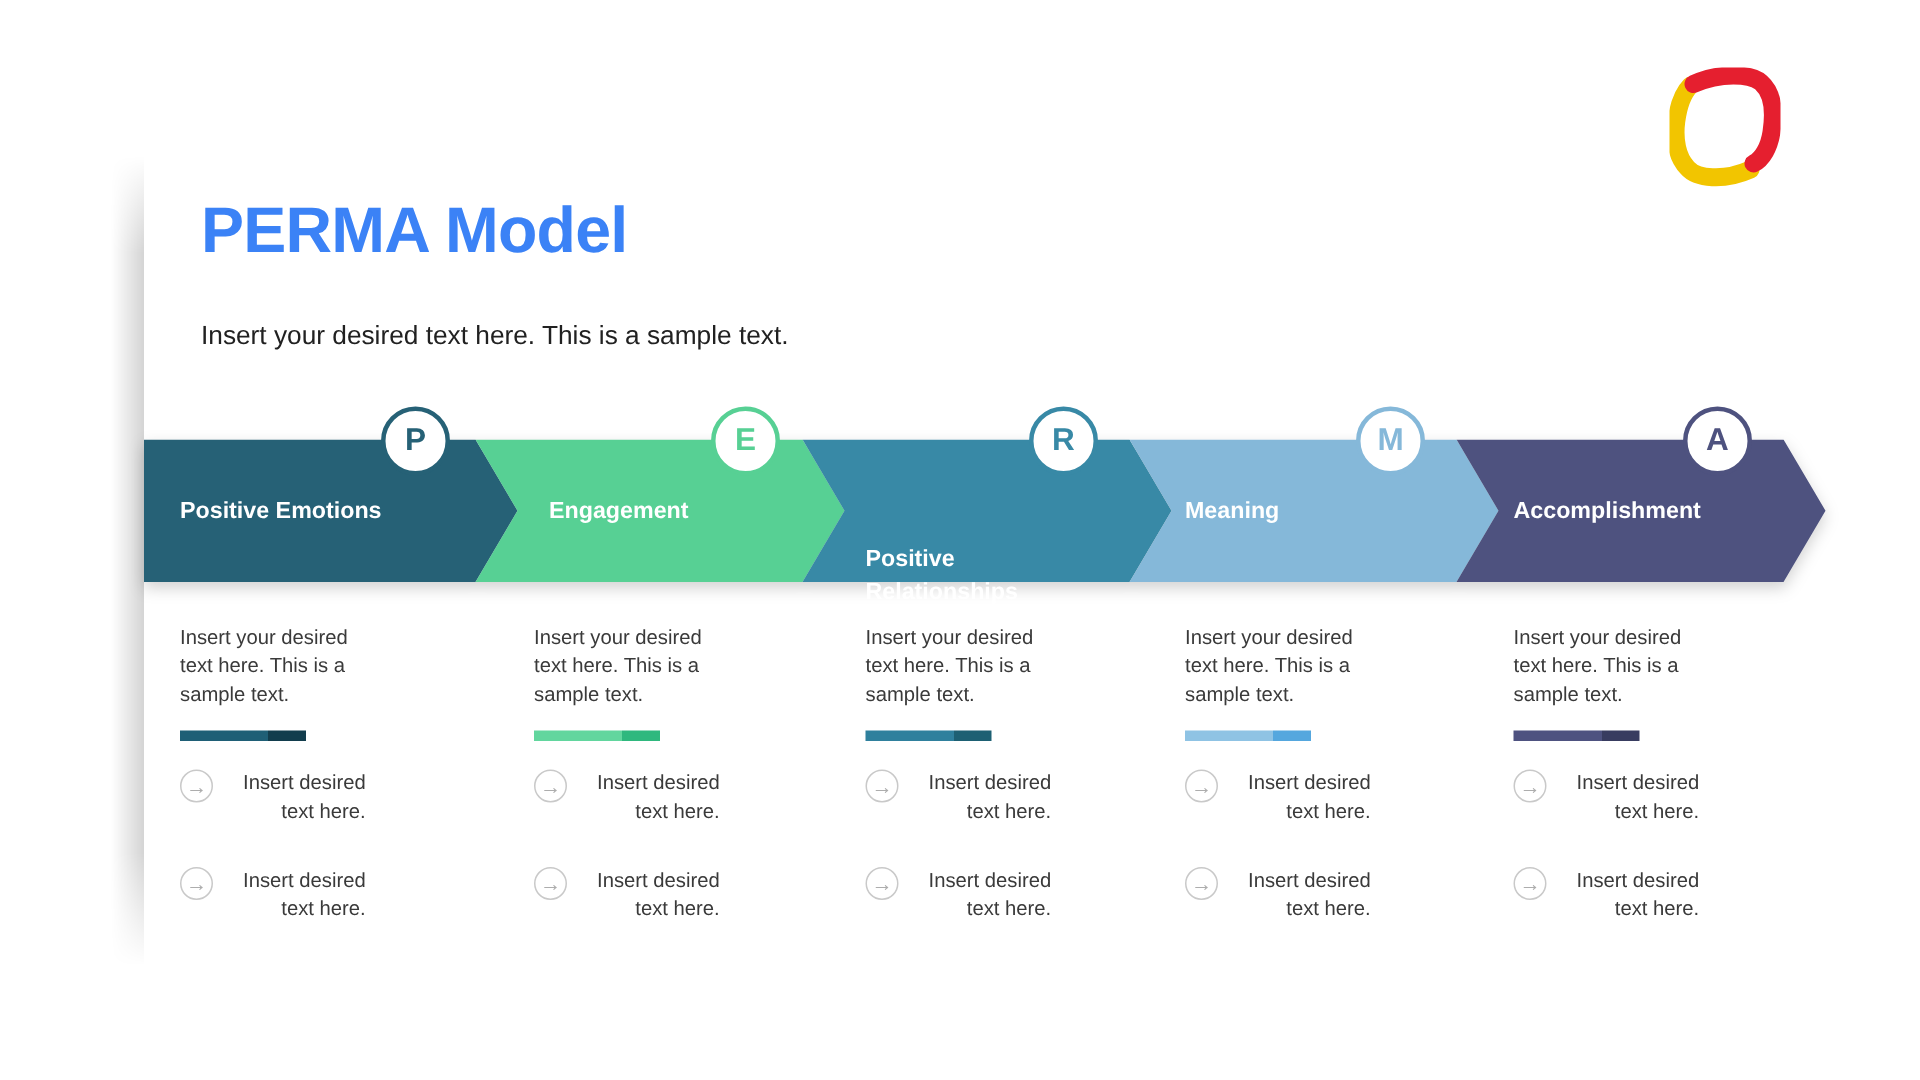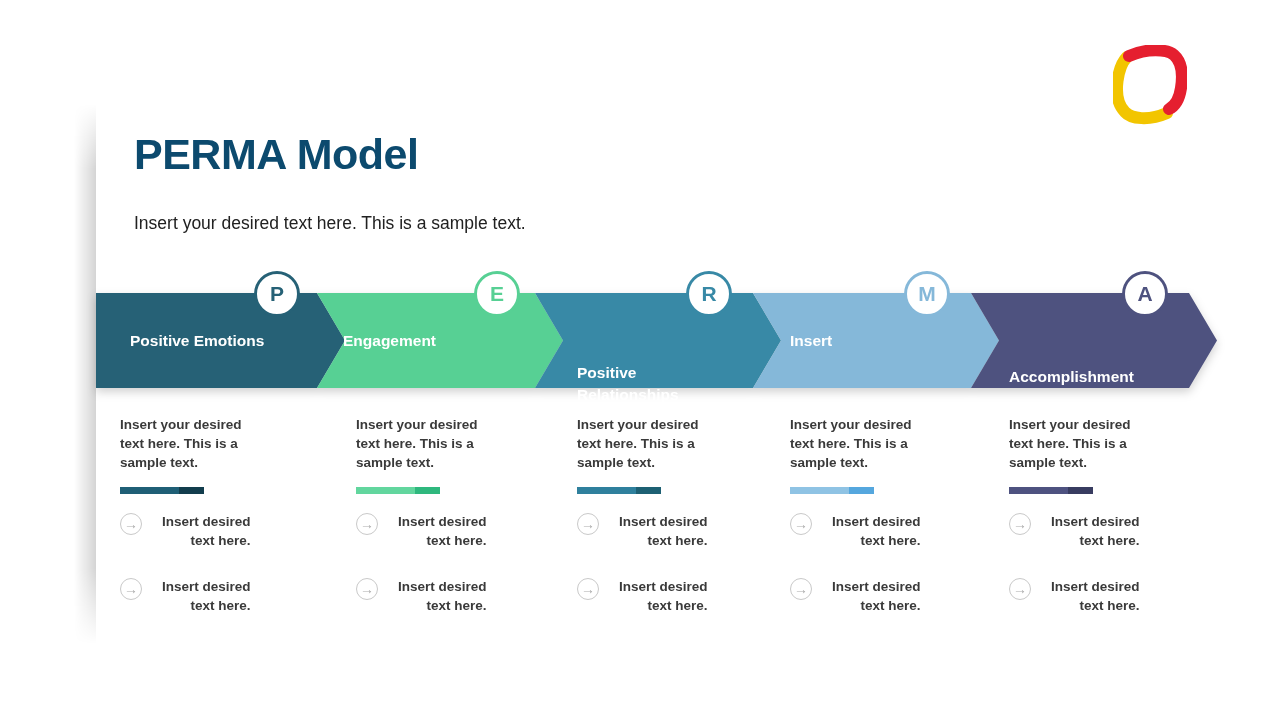--- a/index.html
+++ b/index.html
@@ -11,21 +11,21 @@
   
   .page-edge-shadow {
     position:absolute; left:74px; top:104px; width:22px; height:540px;
     background:linear-gradient(to right, rgba(0,0,0,0) 0%, rgba(0,0,0,0.17) 100%);
     -webkit-mask-image:linear-gradient(to bottom, transparent 0%, #000 12%, #000 86%, transparent 100%);
     mask-image:linear-gradient(to bottom, transparent 0%, #000 12%, #000 86%, transparent 100%);
   }
   .logo { position:absolute; left:1113px; top:45px; width:74px; height:80px; }
   .page-title {
     position:absolute; left:134px; top:130px;
-    font-size:43px; font-weight:700; color:#0c4a6e; letter-spacing:-0.5px;
+    font-size:43px; font-weight:700; color:#3b82f6; letter-spacing:-0.5px;
   }
   .page-subtitle {
     position:absolute; left:134px; top:213px;
     font-size:17.5px; color:#212121;
   }
   .band-svg {
     position:absolute; left:96px; top:293px; width:1126px; height:95px;
     filter:drop-shadow(0 4px 5px rgba(0,0,0,0.18));
   }
   .stage-title {
@@ -35,21 +35,21 @@
     line-height:22px; white-space:pre-line;
   }
   .badge {
     position:absolute; top:271px; width:46px; height:46px;
     background:#ffffff; border:3px solid #444; border-radius:50%;
     display:flex; align-items:center; justify-content:center;
     font-size:21px; font-weight:700;
   }
   .col {
     position:absolute; top:415px; width:196px;
-    color:#3a3a3a; font-size:13.5px;font-weight:bold;
+    color:#3a3a3a; font-size:13.5px;
   }
   .col .desc { line-height:19px; white-space:pre-line; }
   .col .bar { margin-top:15px; width:84px; height:7px; }
   .bullet { display:flex; align-items:flex-start; }
   .bullet.first { margin-top:18px; }
   .bullet.second { margin-top:27px; }
   .bicon {
     flex:0 0 auto; width:22px; height:22px; margin-top:1px;
     border:1.5px solid #C9C9C9; border-radius:50%;
     display:flex; align-items:center; justify-content:center;
@@ -71,26 +71,26 @@
 <div class="page-subtitle">Insert your desired text here. This is a sample text.</div>
 
 <svg class="band-svg" viewBox="0 0 1126 95">
   <polygon points="0,0 221,0 249,47.5 221,95 0,95" fill="#266176"></polygon>
   <polygon points="221,0 439,0 467,47.5 439,95 221,95 249,47.5" fill="#57D094"></polygon>
   <polygon points="439,0 657,0 685,47.5 657,95 439,95 467,47.5" fill="#3889A6"></polygon>
   <polygon points="657,0 875,0 903,47.5 875,95 657,95 685,47.5" fill="#85B8D9"></polygon>
   <polygon points="875,0 1093,0 1121,47.5 1093,95 875,95 903,47.5" fill="#4E527F"></polygon>
 </svg>
 
-<div class="stage-title" style="left:120px;margin-left:10px;">Positive Emotions</div>
-<div class="stage-title" style="left:343px;">Engagement</div>
+<div class="stage-title" style="left:120px;">Positive Emotions</div>
+<div class="stage-title" style="left:366px;">Engagement</div>
 <div class="stage-title" style="left:577px;margin-top:43px;">Positive
 Relationships</div>
-<div class="stage-title" style="left:790px;">Insert</div>
-<div class="stage-title" style="left:1009px;margin-top:36px;">Accomplishment</div>
+<div class="stage-title" style="left:790px;">Meaning</div>
+<div class="stage-title" style="left:1009px;">Accomplishment</div>
 
 <div class="badge" style="left: 254px; border-color: rgb(38, 97, 118); color: rgb(38, 97, 118);">P</div>
 <div class="badge" style="left: 474px; border-color: rgb(87, 208, 148); color: rgb(87, 208, 148);">E</div>
 <div class="badge" style="left: 686px; border-color: rgb(56, 137, 166); color: rgb(56, 137, 166);">R</div>
 <div class="badge" style="left: 904px; border-color: rgb(133, 184, 217); color: rgb(133, 184, 217);">M</div>
 <div class="badge" style="left: 1122px; border-color: rgb(78, 82, 127); color: rgb(78, 82, 127);">A</div>
 
 <div class="col" style="left:120px;">
   <div class="desc">Insert your desired
 text here. This is a

